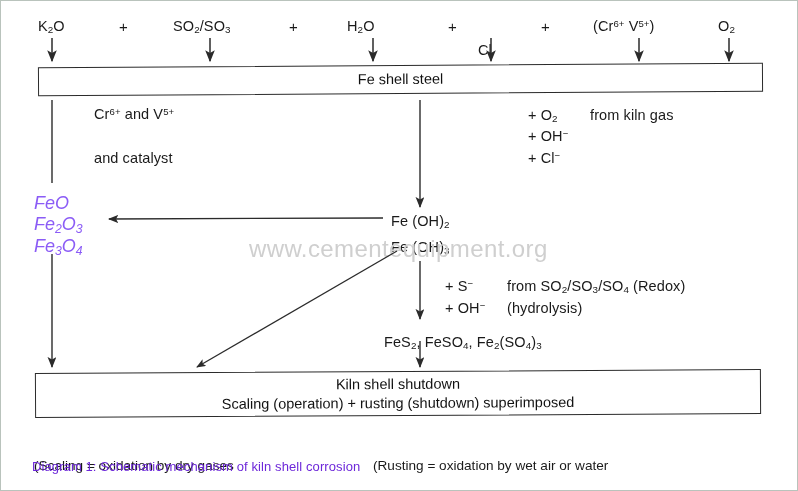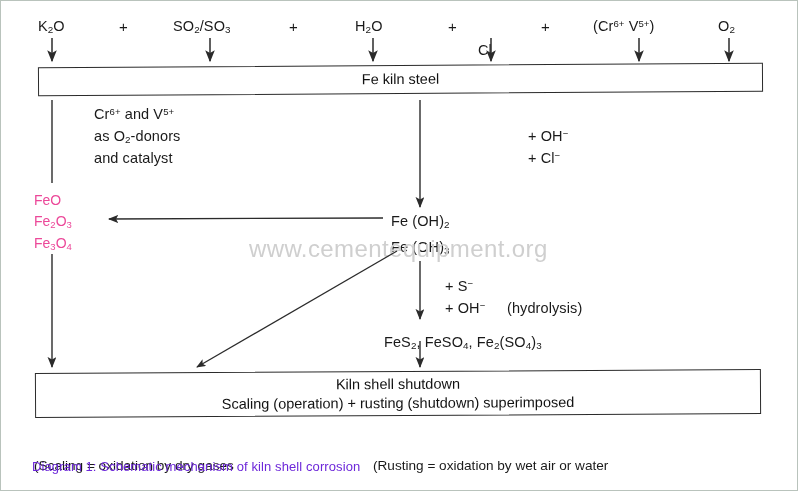--- a/index.html
+++ b/index.html
@@ -90,79 +90,84 @@
     left: 248px;
     top: 234px;
     font-size: 24px;
     color: #cfcfcf;
     letter-spacing: 0.4px;
     white-space: pre;
     font-weight: 400;
   }
   .oxide {
     position: absolute;
-    font-size: 14px;
+    font-size: 18px;
     line-height: 1.42;
-    color: #ec4899;
-    white-space: pre;
+    color: #8b5cf6;
+    white-space: pre;
+    font-style: italic;
   }
 </style>
 </head>
 <body>
 
 <div id="page">
 
   <div class="canvas">
 
     <div class="lbl" style="left:37px; top:16px;">K<sub>2</sub>O</div>
 
     <div class="plus" style="left:118px; top:17px;">+</div>
 
     <div class="lbl" style="left:172px; top:16px;">SO<sub>2</sub>/SO<sub>3</sub></div>
 
     <div class="plus" style="left:288px; top:17px;">+</div>
 
-    <div class="lbl" style="left:346px; top:16px;margin-left:8px;">H<sub>2</sub>O</div>
+    <div class="lbl" style="left:346px; top:16px;">H<sub>2</sub>O</div>
 
     <div class="plus" style="left:447px; top:17px;">+</div>
 
     <div class="lbl" style="left:477px; top:16px;margin-top:24px;">Cl</div>
 
     <div class="plus" style="left:540px; top:17px;">+</div>
 
     <div class="lbl" style="left:592px; top:16px;">(Cr<sup>6+</sup> V<sup>5+</sup>)</div>
 
     <div class="lbl" style="left:717px; top:16px;">O<sub>2</sub></div>
 
     <div class="box" id="shell-box">
-      <div class="bl">Fe kiln steel</div>
+      <div class="bl">Fe shell steel</div>
     </div>
 
     <div class="lbl" style="left:93px; top:104px;">Cr<sup>6+</sup> and V<sup>5+</sup></div>
-    <div class="lbl" style="left:93px; top:126px;">as O<sub>2</sub>-donors</div>
     <div class="lbl" style="left:93px; top:148px;">and catalyst</div>
 
+    <div class="lbl ann-row" style="left:527px; top:105px;">
+      <span>+ O<sub>2</sub></span>
+      <span>from kiln gas</span>
+    </div>
     <div class="lbl ann-row" style="left:527px; top:126px;">
       <span>+ OH<sup>−</sup></span>
     </div>
     <div class="lbl ann-row" style="left:527px; top:148px;">
       <span>+ Cl<sup>−</sup></span>
     </div>
 
     <div class="oxide" style="left:33px; top:190px;">FeO</div>
     <div class="oxide" style="left:33px; top:211px;">Fe<sub>2</sub>O<sub>3</sub></div>
     <div class="oxide" style="left:33px; top:233px;">Fe<sub>3</sub>O<sub>4</sub></div>
 
     <div class="lbl" style="left:390px; top:211px;">Fe (OH)<sub>2</sub></div>
     <div class="lbl" style="left:390px; top:237px;">Fe (OH)<sub>3</sub></div>
 
     <div id="watermark">www.cementequipment.org</div>
 
     <div class="lbl ann-row" style="left:444px; top:276px;">
       <span>+ S<sup>−</sup></span>
+      <span>from SO<sub>2</sub>/SO<sub>3</sub>/SO<sub>4</sub> (Redox)</span>
     </div>
     <div class="lbl ann-row" style="left:444px; top:298px;">
       <span>+ OH<sup>−</sup></span>
       <span>(hydrolysis)</span>
     </div>
 
     <div class="lbl" style="left:383px; top:332px;">FeS<sub>2</sub>, FeSO<sub>4</sub>, Fe<sub>2</sub>(SO<sub>4</sub>)<sub>3</sub></div>
 
     <div class="box" id="corrosion-box">
       <div class="bl">Kiln shell shutdown</div>

